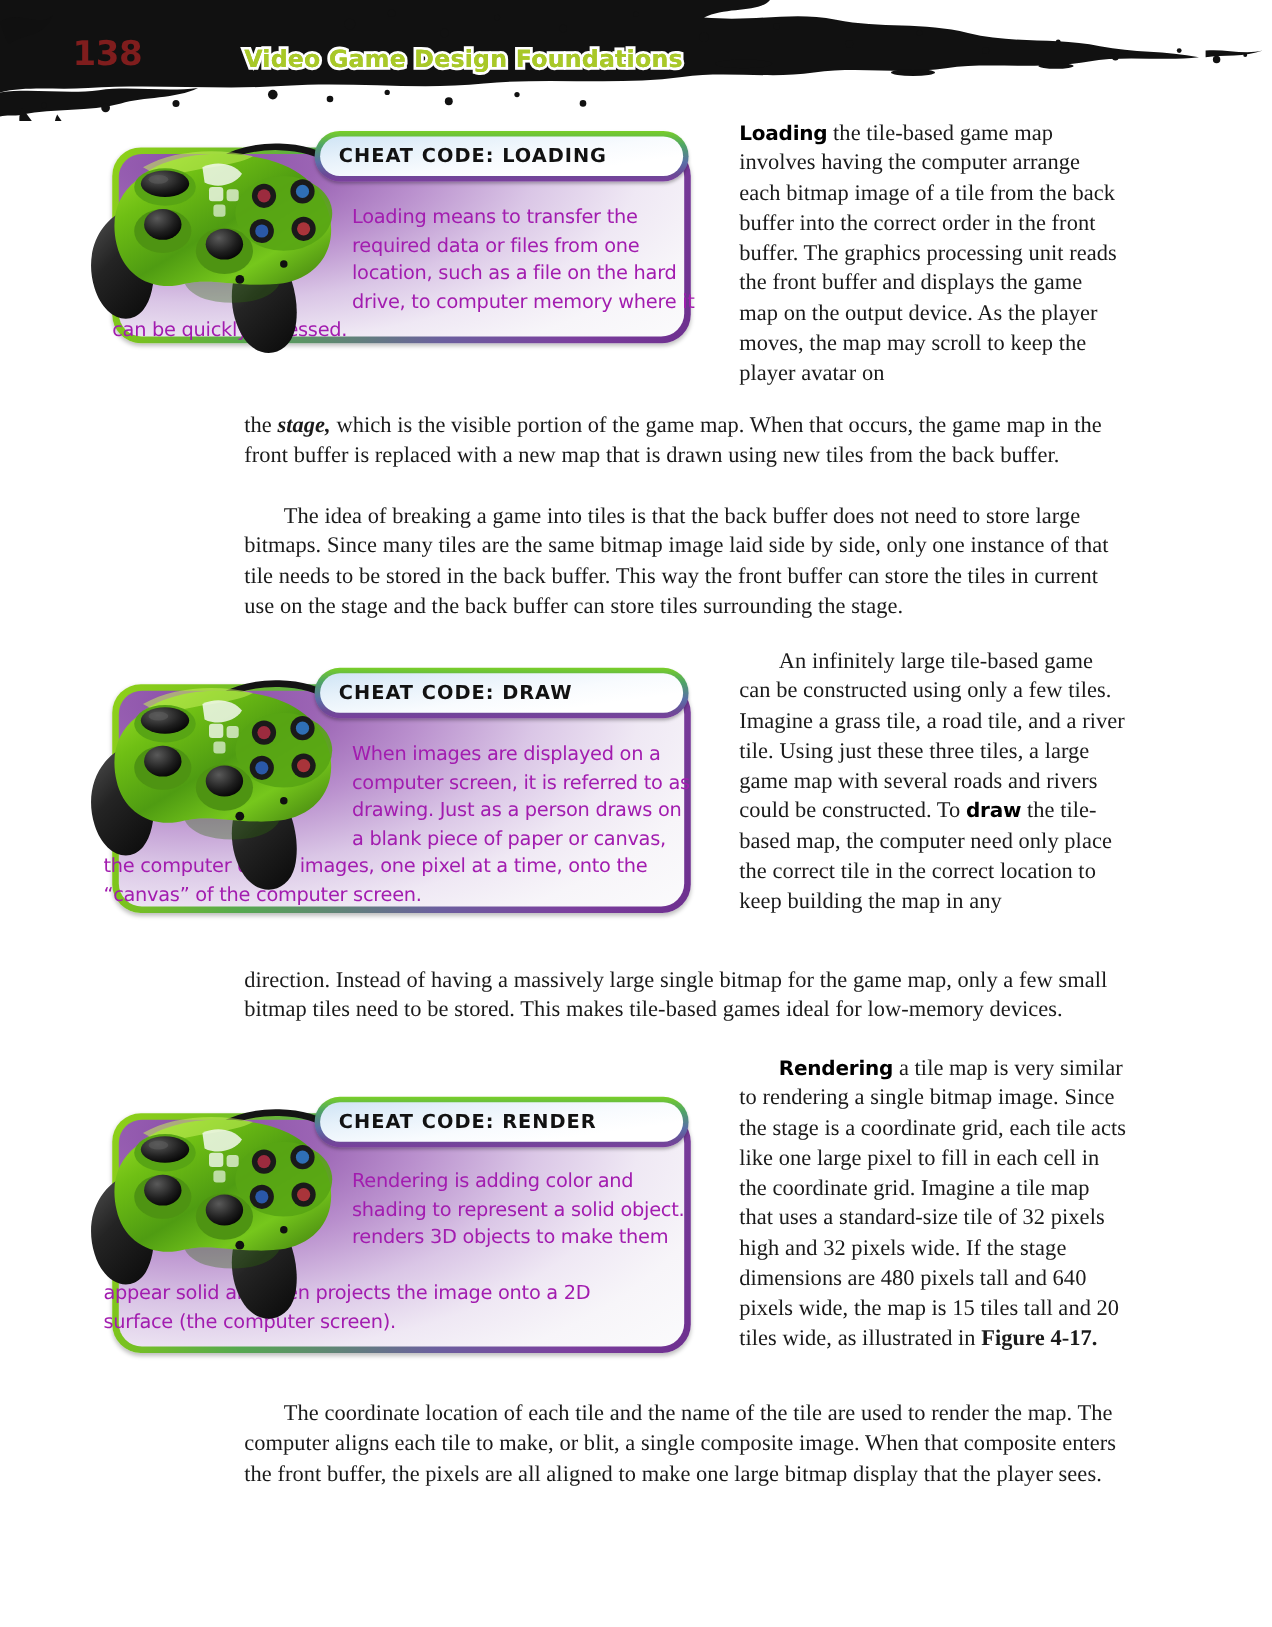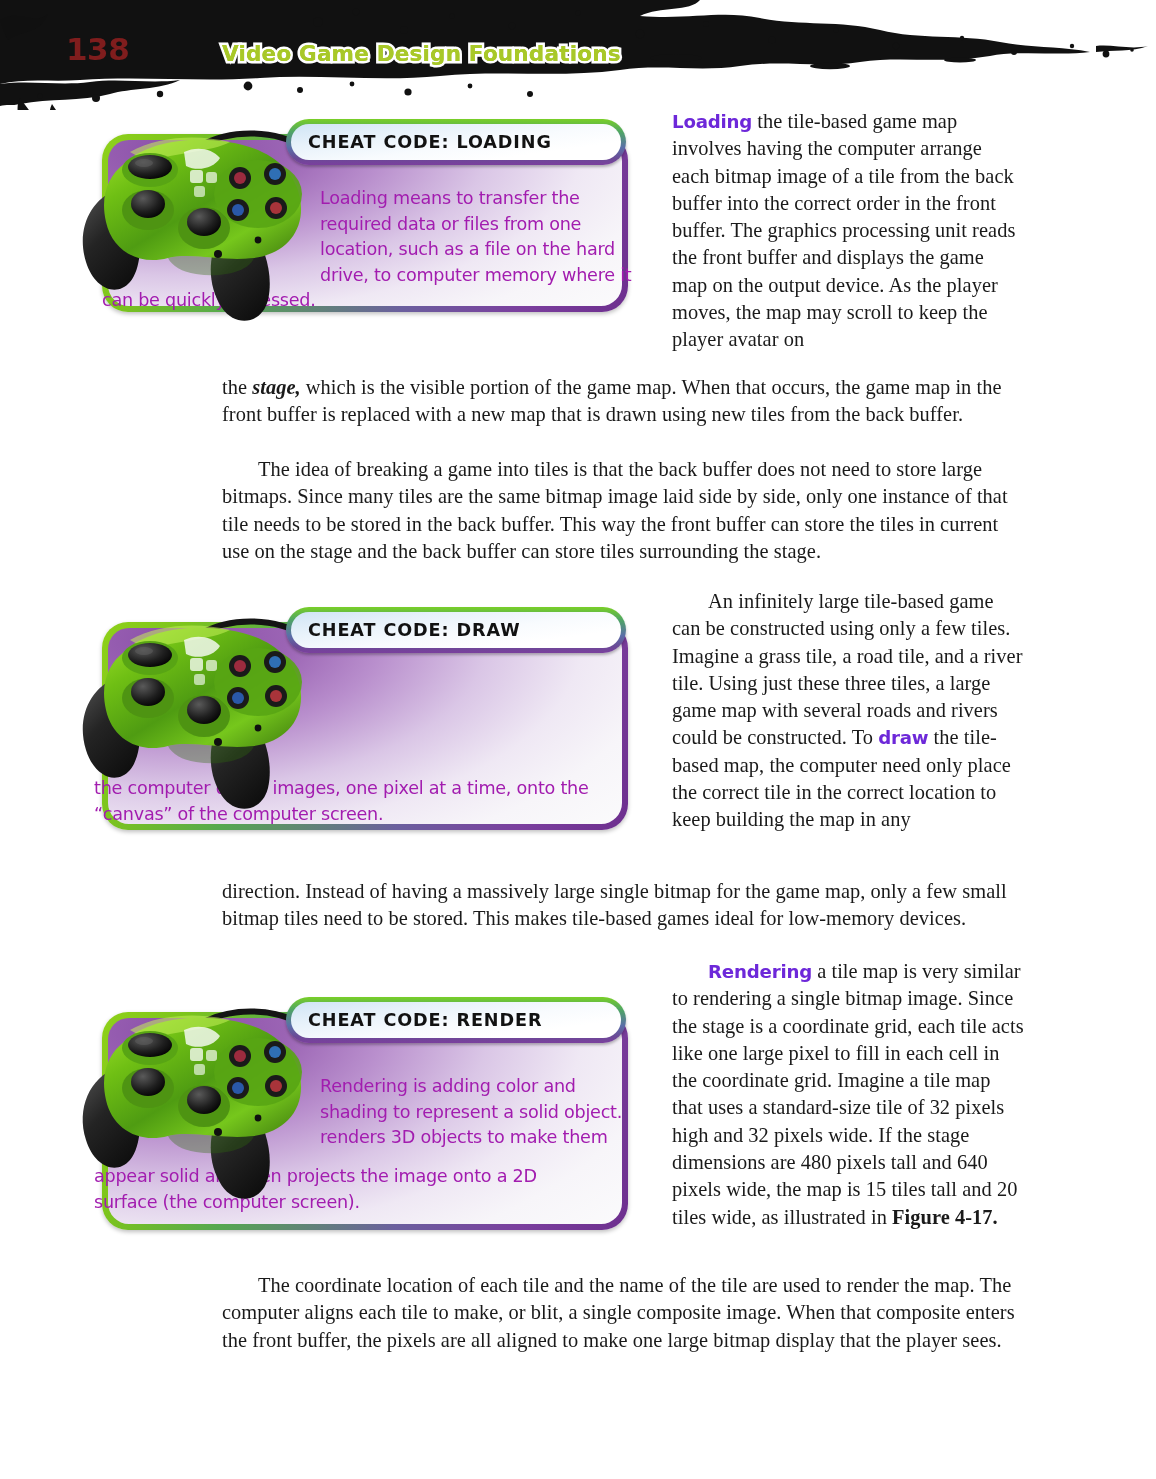--- a/index.html
+++ b/index.html
@@ -67,21 +67,21 @@
     left: 672px;
     width: 352px;
   }
   .col-full {
     left: 222px;
     width: 802px;
   }
   .indent { text-indent: 36px; }
 
   .term {
-    color: #6d28d9;
+    color: #000000;
     font-family: "DejaVu Sans", sans-serif;
     font-weight: bold;
     font-size: 18.2px;
     letter-spacing: -0.2px;
   }
   .bold-serif { font-weight: bold; }
   .bolditalic { font-weight: bold; font-style: italic; }
 
   
   .cheatbox {
@@ -383,20 +383,26 @@
         <circle cx="203" cy="62" r="6" fill="#2f6fb5"></circle>
       <circle cx="166" cy="98" r="11" fill="#1a1a1a"></circle>
         <circle cx="166" cy="98" r="6" fill="#2a58a8"></circle>
       <circle cx="204" cy="96" r="11" fill="#1a1a1a"></circle>
         <circle cx="204" cy="96" r="6" fill="#a8343a"></circle>
       <circle cx="146" cy="142" r="4" fill="#101010"></circle>
       <circle cx="186" cy="128" r="3.4" fill="#101010"></circle>
       <path d="M96,146 C120,140 150,150 182,146 C176,160 150,166 124,162 C110,160 100,154 96,146 Z" fill="#2f6a0c" opacity="0.35"></path>
     </svg>
 
+    <div class="cb-body" style="left:248px; top:74px;">
+      <span class="ln">When images are displayed on a</span>
+      <span class="ln">computer screen, it is referred to as</span>
+      <span class="ln">drawing. Just as a person draws on</span>
+      <span class="ln">a blank piece of paper or canvas,</span>
+    </div>
     <div class="cb-body" style="left:22px; top:176px;">
       <span class="ln-wide">the computer draws images, one pixel at a time, onto the</span>
       <span class="ln-wide">“canvas” of the computer screen.</span>
     </div>
   </div>
 
   <div class="para col-right indent" style="top:588px;">
     <span>An infinitely large tile-based game can be constructed using only a few tiles. Imagine a grass tile, a road tile, and a river tile. Using just these three tiles, a large game map with several roads and rivers could be constructed. To </span><span class="term">draw</span><span> the tile-based map, the computer need only place the correct tile in the correct location to keep building the map in any</span>
   </div>
 
@@ -458,21 +464,21 @@
         <circle cx="203" cy="62" r="6" fill="#2f6fb5"></circle>
       <circle cx="166" cy="98" r="11" fill="#1a1a1a"></circle>
         <circle cx="166" cy="98" r="6" fill="#2a58a8"></circle>
       <circle cx="204" cy="96" r="11" fill="#1a1a1a"></circle>
         <circle cx="204" cy="96" r="6" fill="#a8343a"></circle>
       <circle cx="146" cy="142" r="4" fill="#101010"></circle>
       <circle cx="186" cy="128" r="3.4" fill="#101010"></circle>
       <path d="M96,146 C120,140 150,150 182,146 C176,160 150,166 124,162 C110,160 100,154 96,146 Z" fill="#2f6a0c" opacity="0.35"></path>
     </svg>
 
-    <div class="cb-body" style="left:248px; top:72px;margin-top:12px;">
+    <div class="cb-body" style="left:248px; top:72px;">
       <span class="ln">Rendering is adding color and</span>
       <span class="ln">shading to represent a solid object.</span>
       <span class="ln">renders 3D objects to make them</span>
     </div>
     <div class="cb-body" style="left:22px; top:174px;">
       <span class="ln-wide">appear solid and then projects the image onto a 2D</span>
       <span class="ln-wide">surface (the computer screen).</span>
     </div>
   </div>
 

